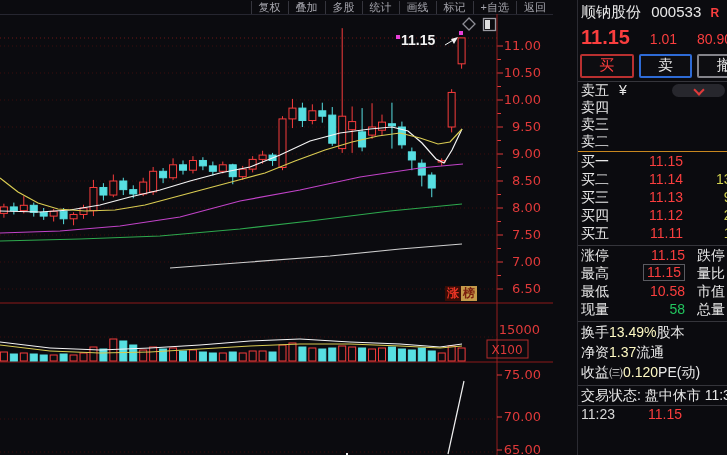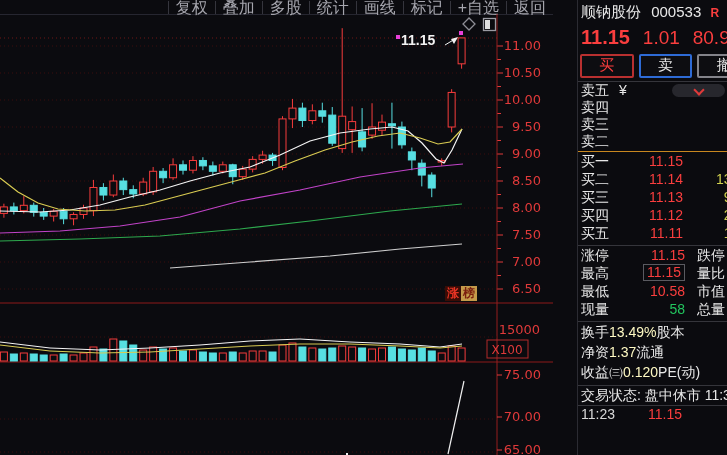--- a/index.html
+++ b/index.html
@@ -1,21 +1,21 @@
 <!DOCTYPE html>
 <html><head>
 <meta charset="utf-8">
 <style>
   html,body{margin:0;padding:0;background:#000;}
   .app{position:relative;width:727px;height:455px;background:#0b0b0f;overflow:hidden;
        font-family:"Liberation Sans","DejaVu Sans",sans-serif;color:#e8e8e8;}
   
   .toolbar{position:absolute;left:0;top:0;width:553px;height:14px;display:flex;
            justify-content:flex-end;align-items:center;border-bottom:1px solid #262630;
-           font-size:16px;line-height:13px;color:#a5a5ad;}
+           font-size:11px;line-height:13px;color:#a5a5ad;}
   .toolbar .titem{padding:0 7px;border-left:1px solid #35353d;cursor:default;white-space:nowrap;}
   
   #chart-svg{position:absolute;left:0;top:0;width:553px;height:455px;display:block;}
   #chart-svg text{font-family:"DejaVu Sans","Liberation Sans",sans-serif;}
   
   .anno-text{position:absolute;left:401px;top:32px;width:46px;color:#f2f2f2;
              font-size:14px;font-weight:bold;letter-spacing:0;}
   .sq{position:absolute;width:4px;height:4px;background:#e840d8;}
   .badge{position:absolute;left:445px;top:286px;height:15px;display:flex;font-size:12px;
          font-weight:bold;line-height:15px;}
@@ -23,21 +23,21 @@
   .badge .b2{background:#c49a4a;color:#7a1d0e;padding:0 2px;}
   .icon-btn{position:absolute;width:16px;height:16px;}
   
   .rpanel{position:absolute;left:577px;top:0;width:174px;height:455px;background:#0b0b0f;
           border-left:1px solid #2b2b32;font-size:14px;overflow:hidden;}
   .rp-title{height:24px;line-height:24px;padding-left:3px;white-space:nowrap;font-size:15px;}
   .rp-title .code{margin-left:6px;}
   .rp-title .rtag{color:#fa3e3e;font-weight:bold;font-size:12px;margin-left:5px;}
   .rp-price{height:26px;line-height:26px;padding-left:3px;color:#fa3e3e;white-space:nowrap;}
   .rp-price .big{font-size:20px;font-weight:bold;}
-  .rp-price .sm{font-size:19px;margin-left:9px;}
+  .rp-price .sm{font-size:14px;margin-left:16px;}
   .rp-btns{height:24px;margin-top:4px;display:flex;gap:5px;padding:0 1px 0 2px;}
   .rp-btns .btn{flex:1;height:20px;line-height:18px;text-align:center;font-size:15px;
                 background:#0d0d11;border:2px solid #7a7a80;border-radius:2px;cursor:pointer;}
   .btn.buy{border-color:#b93030;color:#fa3e3e;}
   .btn.sell{border-color:#2e6bd6;color:#e8e8e8;}
   .btn.cancel{border-color:#83838a;color:#e8e8e8;}
   .sep{border-top:1px solid #35353b;margin-top:3px;}
   .sep-orange{border-top:1px solid #c8871f;}
   .lvl{position:relative;height:17px;line-height:17px;padding-left:3px;white-space:nowrap;}
   .lvl.bid{height:18px;line-height:18px;}

